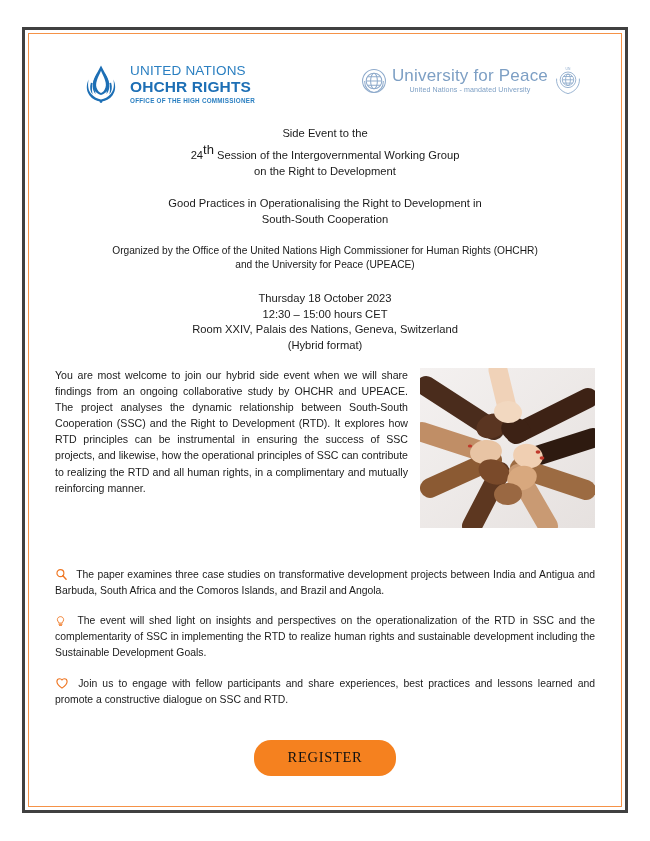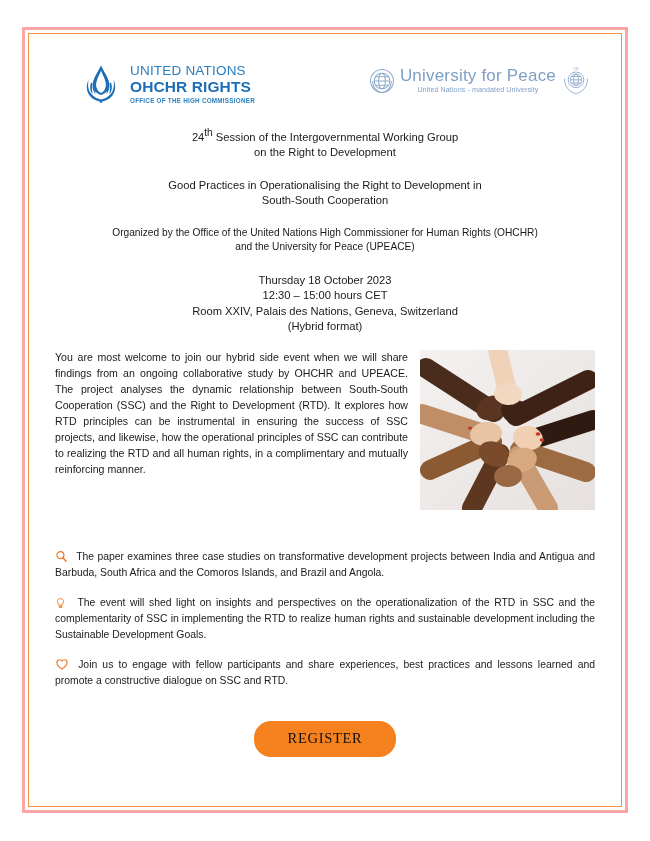--- a/index.html
+++ b/index.html
@@ -16,21 +16,21 @@
   }
 
   
   .flyer {
     position: absolute;
     left: 22px;
     top: 27px;
     width: 606px;
     height: 786px;
     box-sizing: border-box;
-    border: 3px solid #fca5a5;
+    border: 3px solid #404040;
     background: #ffffff;
   }
   .flyer-inner {
     position: absolute;
     left: 3px;
     top: 3px;
     right: 3px;
     bottom: 3px;
     box-sizing: border-box;
     border: 1.5px solid #f59247;
@@ -79,21 +79,21 @@
   .ohchr-l3 {
     font-size: 6.3px;
     letter-spacing: .25px;
     color: #2a7fc1;
     font-weight: bold;
     margin-top: 3px;
   }
 
   .logo-upeace {
     position: absolute;
-    right: 4px;
+    right: 12px;
     top: 10px;
     display: flex;
     align-items: center;
     gap: 5px;
   }
   .up-emblem { display: block; }
   .up-words { line-height: 1; }
   .up-l1 {
     font-size: 17px;
     color: #7d9fc4;
@@ -112,21 +112,21 @@
   .head-block {
     text-align: center;
     font-size: 11.2px;
     line-height: 1.38;
     color: #1a1a1a;
   }
   .head-block.b1 { margin-top: 8px; }
   .head-block.b2 { margin-top: 17px; }
   .head-block.b3 { margin-top: 17px; font-size: 10.2px; }
   .head-block.b4 { margin-top: 19px; }
-  .head-block sup { font-size: 10px; vertical-align: super; }
+  .head-block sup { font-size: 13px; vertical-align: super; }
 
   
   .body-area {
     margin-top: 14px;
     position: relative;
     min-height: 170px;
   }
   .photo {
     float: right;
     width: 175px;
@@ -245,20 +245,21 @@
                 <path d="M50 92 C26 86 10 66 12 42"></path>
                 <path d="M50 92 C74 86 90 66 88 42"></path>
               </g>
               <text x="50" y="14" font-size="11" fill="#8fabcc" text-anchor="middle" font-family="Liberation Sans, sans-serif">UN</text>
             </svg>
           </span>
         </div>
       </div>
 
       <div class="head-block b1">
+        <div>Side Event to the</div>
         <div><span>24</span><sup>th</sup><span> Session of the Intergovernmental Working Group</span></div>
         <div>on the Right to Development</div>
       </div>
 
       <div class="head-block b2">
         <div>Good Practices in Operationalising the Right to Development in</div>
         <div>South-South Cooperation</div>
       </div>
 
       <div class="head-block b3">

